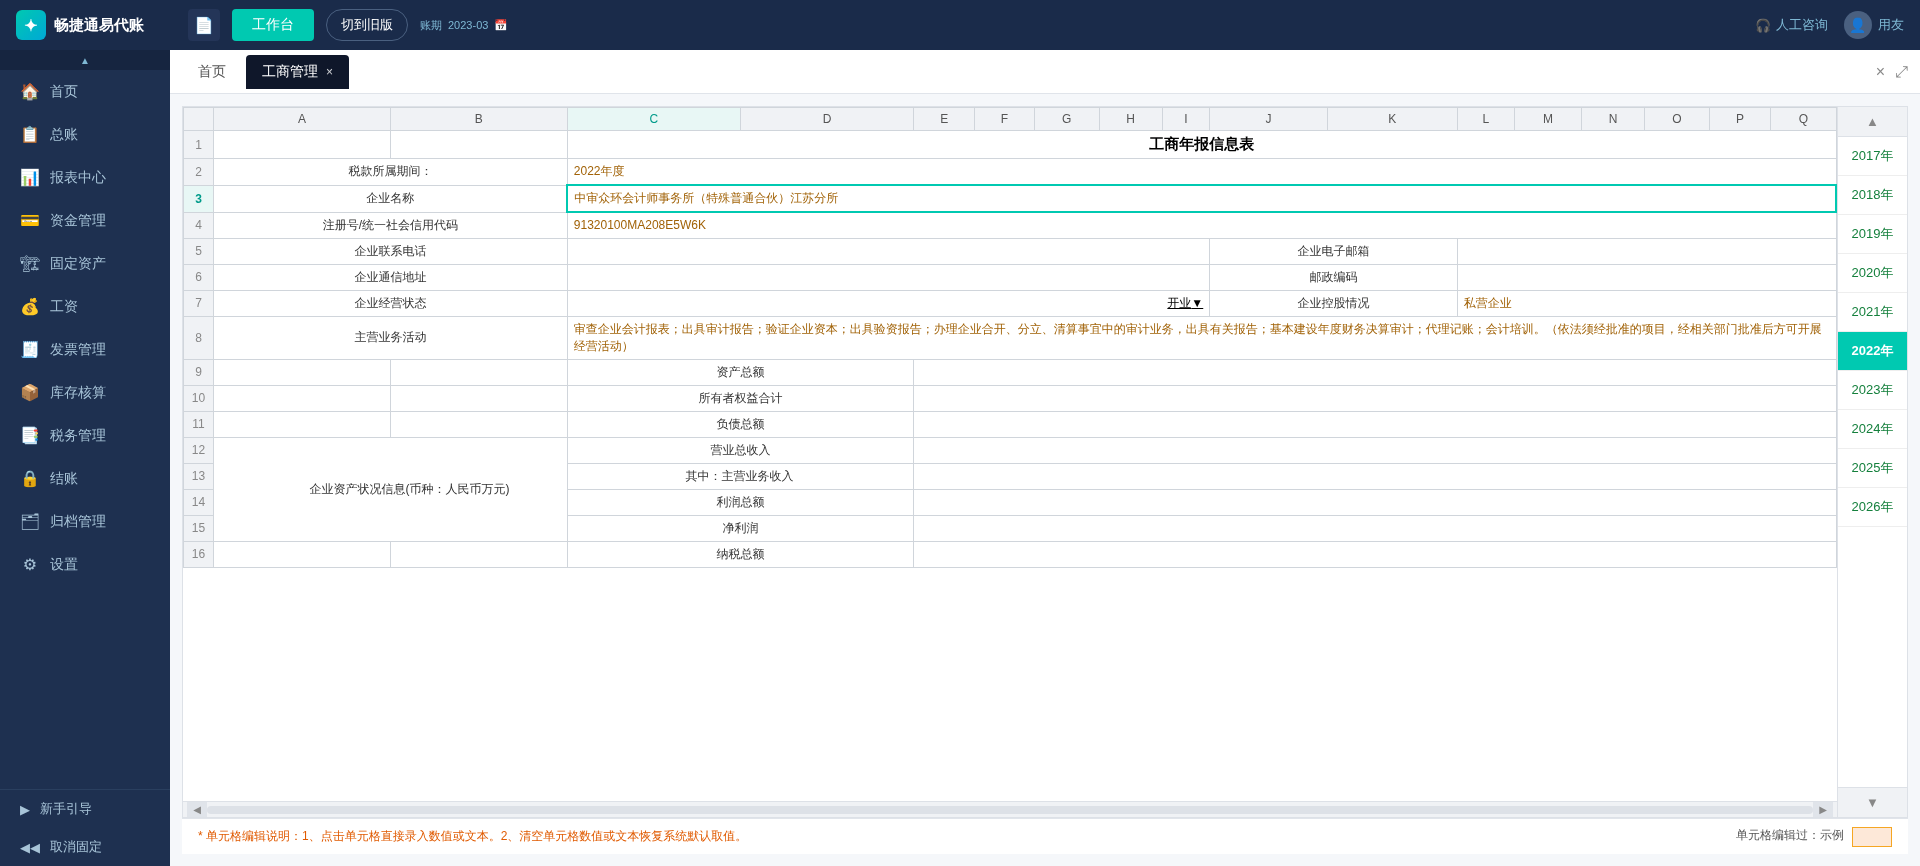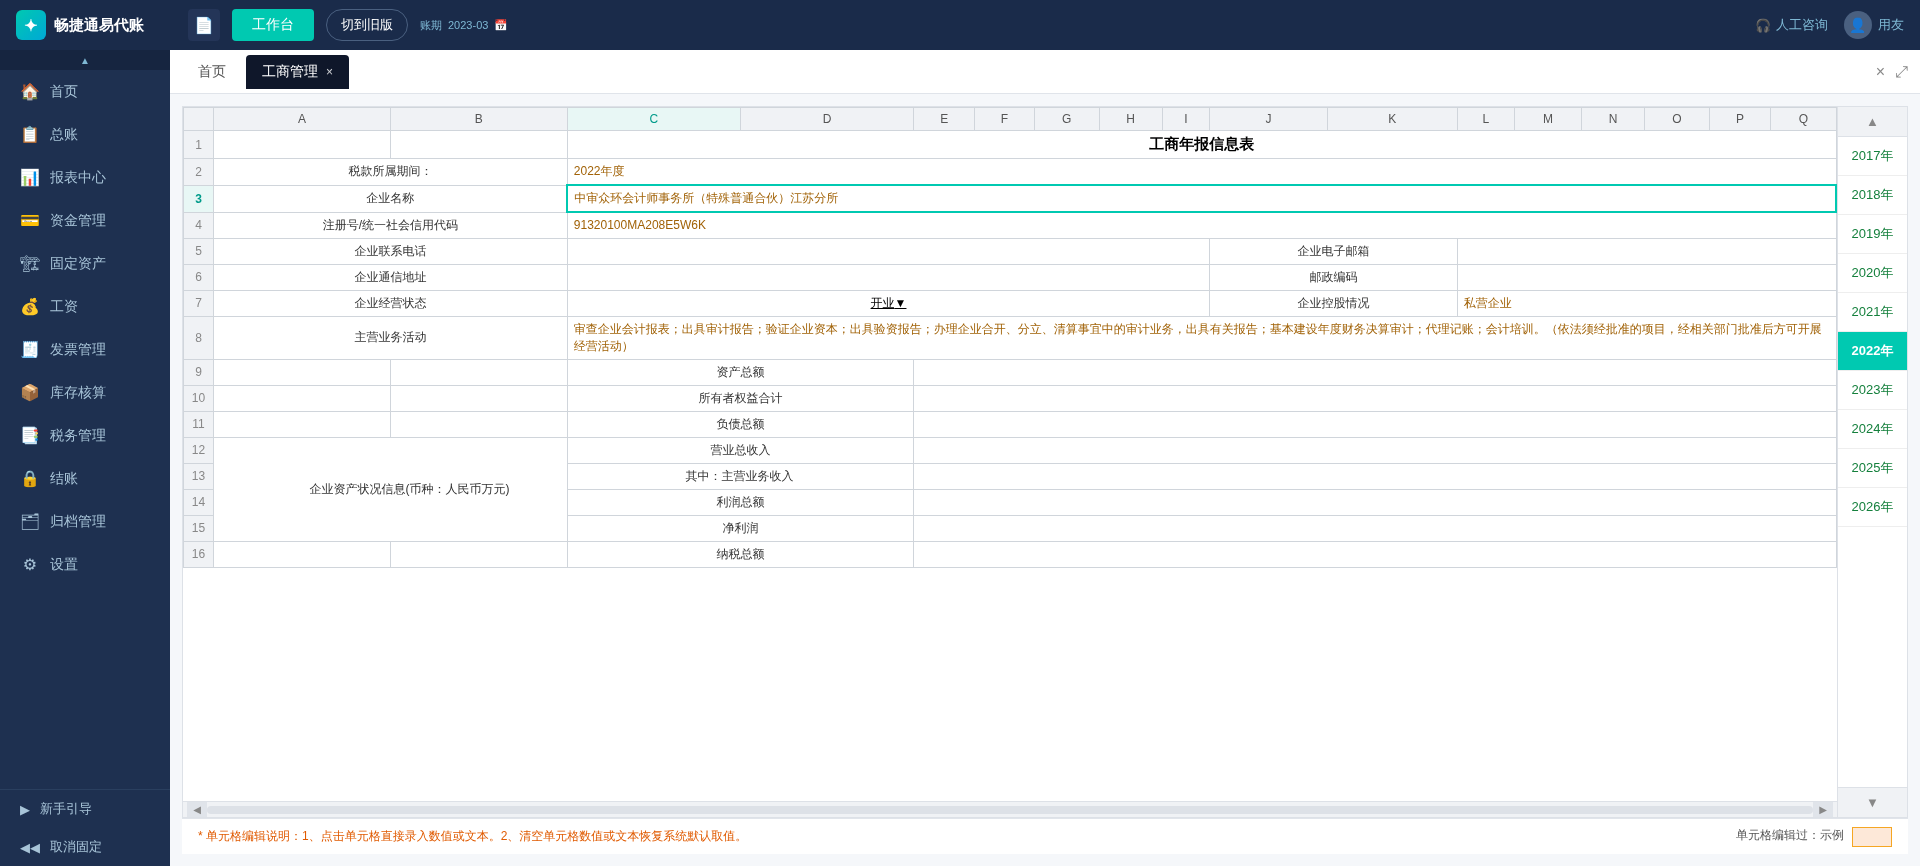--- a/index.html
+++ b/index.html
@@ -337,21 +337,21 @@
     }
     .cell-value {
       color: #a16207;
     }
     .cell-highlight {
       border: 2px solid #00c9b1 !important;
     }
     .dropdown-cell {
       display: flex;
       align-items: center;
-      justify-content: center;
+      justify-content: flex-end;
       text-decoration: underline;
     }
 
     
     .year-panel {
       width: 70px;
       background: #fff;
       border-left: 1px solid #dde1e7;
       display: flex;
       flex-direction: column;

